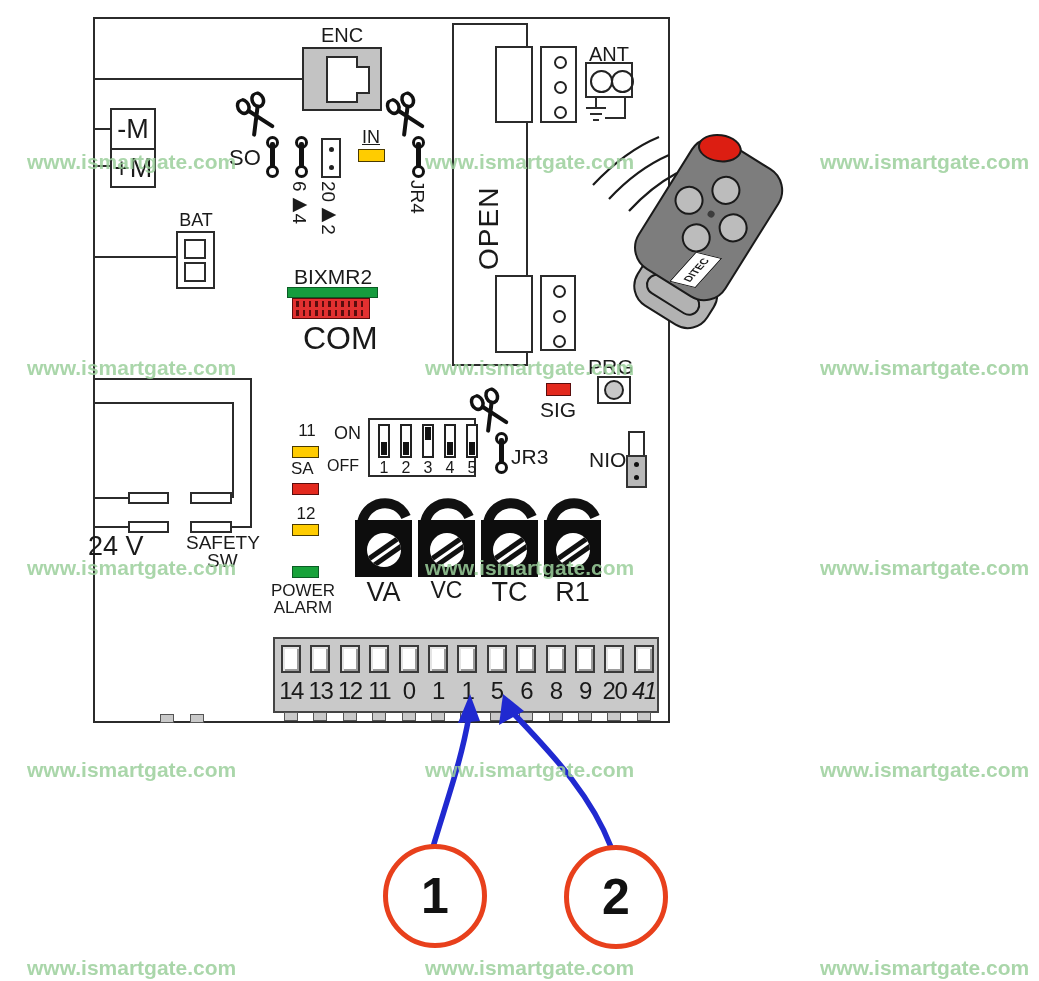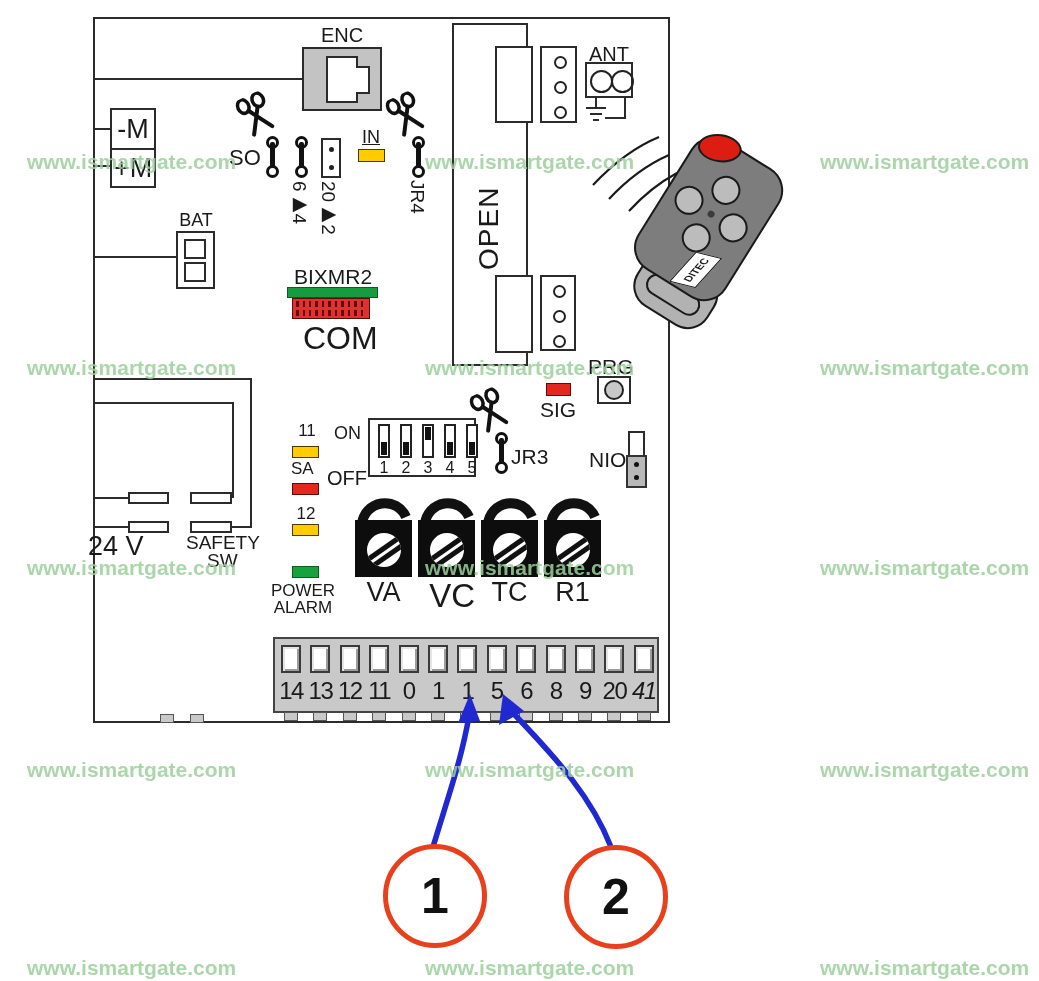--- a/index.html
+++ b/index.html
@@ -186,21 +186,21 @@
   <div class="led" style="left:292px;top:446px;width:27px;height:12px;background:#ffcc00;"></div>
   <div class="lbl" style="left:291px;top:459px;width:30px;text-align:left;font-size:17px;">SA</div>
   <div class="led" style="left:292px;top:483px;width:27px;height:12px;background:#e3291e;border-color:#5a0d0d;"></div>
   <div class="lbl" style="left:292px;top:504px;width:28px;text-align:center;font-size:17px;">12</div>
   <div class="led" style="left:292px;top:524px;width:27px;height:12px;background:#ffcc00;"></div>
   <div class="led" style="left:292px;top:566px;width:27px;height:12px;background:#17a23a;border-color:#0a5c24;"></div>
   <div class="lbl" style="left:268px;top:581px;width:70px;text-align:center;font-size:17px;">POWER</div>
   <div class="lbl" style="left:268px;top:598px;width:70px;text-align:center;font-size:17px;">ALARM</div>
 
   <div class="lbl" style="left:334px;top:423px;font-size:18px;">ON</div>
-  <div class="lbl" style="left:327px;top:467px;font-size:20px;">OFF</div>
+  <div class="lbl" style="left:327px;top:457px;font-size:16px;">OFF</div>
   <div class="box" style="left:368px;top:418px;width:108px;height:59px;"></div>
   <div id="dip-holder">
       <div class="dipsw off" style="left: 378px; top: 424px;">
         <span class="knob"></span>
       </div>
       <div class="lbl" style="left: 374px; top: 459px; width: 20px; text-align: center; font-size: 16px;">1</div>
       <div class="dipsw off" style="left: 400px; top: 424px;">
         <span class="knob"></span>
       </div>
       <div class="lbl" style="left: 396px; top: 459px; width: 20px; text-align: center; font-size: 16px;">2</div>
@@ -251,21 +251,21 @@
       <div class="pot-sq" style="left: 355px; top: 520px;">
         <div class="pot-circle" style="left: 12px; top: 13px;"></div>
       </div>
       <div class="lbl" style="left: 355px; top: 577px; width: 57px; text-align: center; font-size: 27px;">VA</div>
       <svg width="60" height="28" style="position: absolute; left: 417px; top: 498px;">
         <path d="M8,26 A23,23 0 0 1 52,19" fill="none" stroke="#111" stroke-width="10"></path>
       </svg>
       <div class="pot-sq" style="left: 418px; top: 520px;">
         <div class="pot-circle" style="left: 12px; top: 13px;"></div>
       </div>
-      <div class="lbl" style="left: 418px; top: 577px; width: 57px; font-size: 33px;">VC</div>
+      <div class="lbl" style="left: 418px; top: 577px; width: 57px; text-align: center; font-size: 23px;">VC</div>
       <svg width="60" height="28" style="position: absolute; left: 480px; top: 498px;">
         <path d="M8,26 A23,23 0 0 1 52,19" fill="none" stroke="#111" stroke-width="10"></path>
       </svg>
       <div class="pot-sq" style="left: 481px; top: 520px;">
         <div class="pot-circle" style="left: 12px; top: 13px;"></div>
       </div>
       <div class="lbl" style="left: 481px; top: 577px; width: 57px; text-align: center; font-size: 27px;">TC</div>
       <svg width="60" height="28" style="position: absolute; left: 543px; top: 498px;">
         <path d="M8,26 A23,23 0 0 1 52,19" fill="none" stroke="#111" stroke-width="10"></path>
       </svg>

